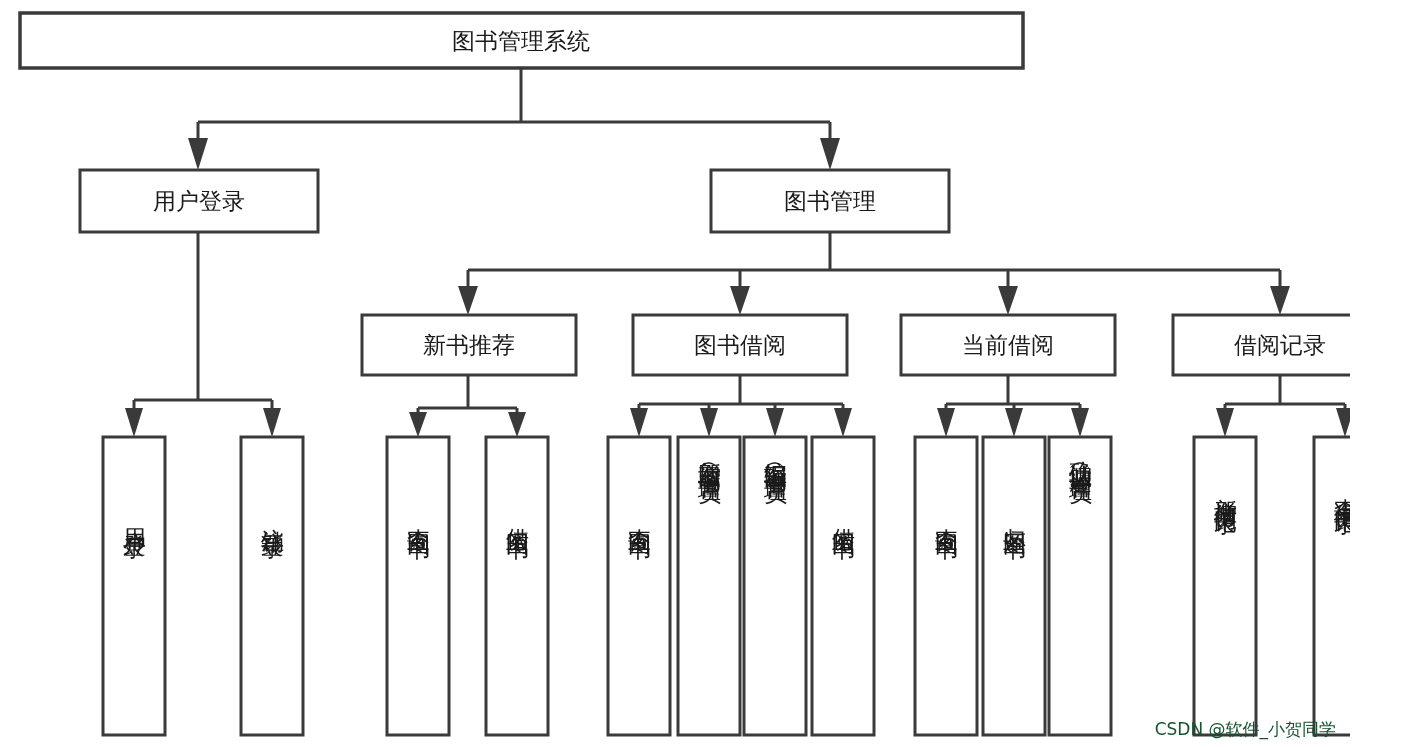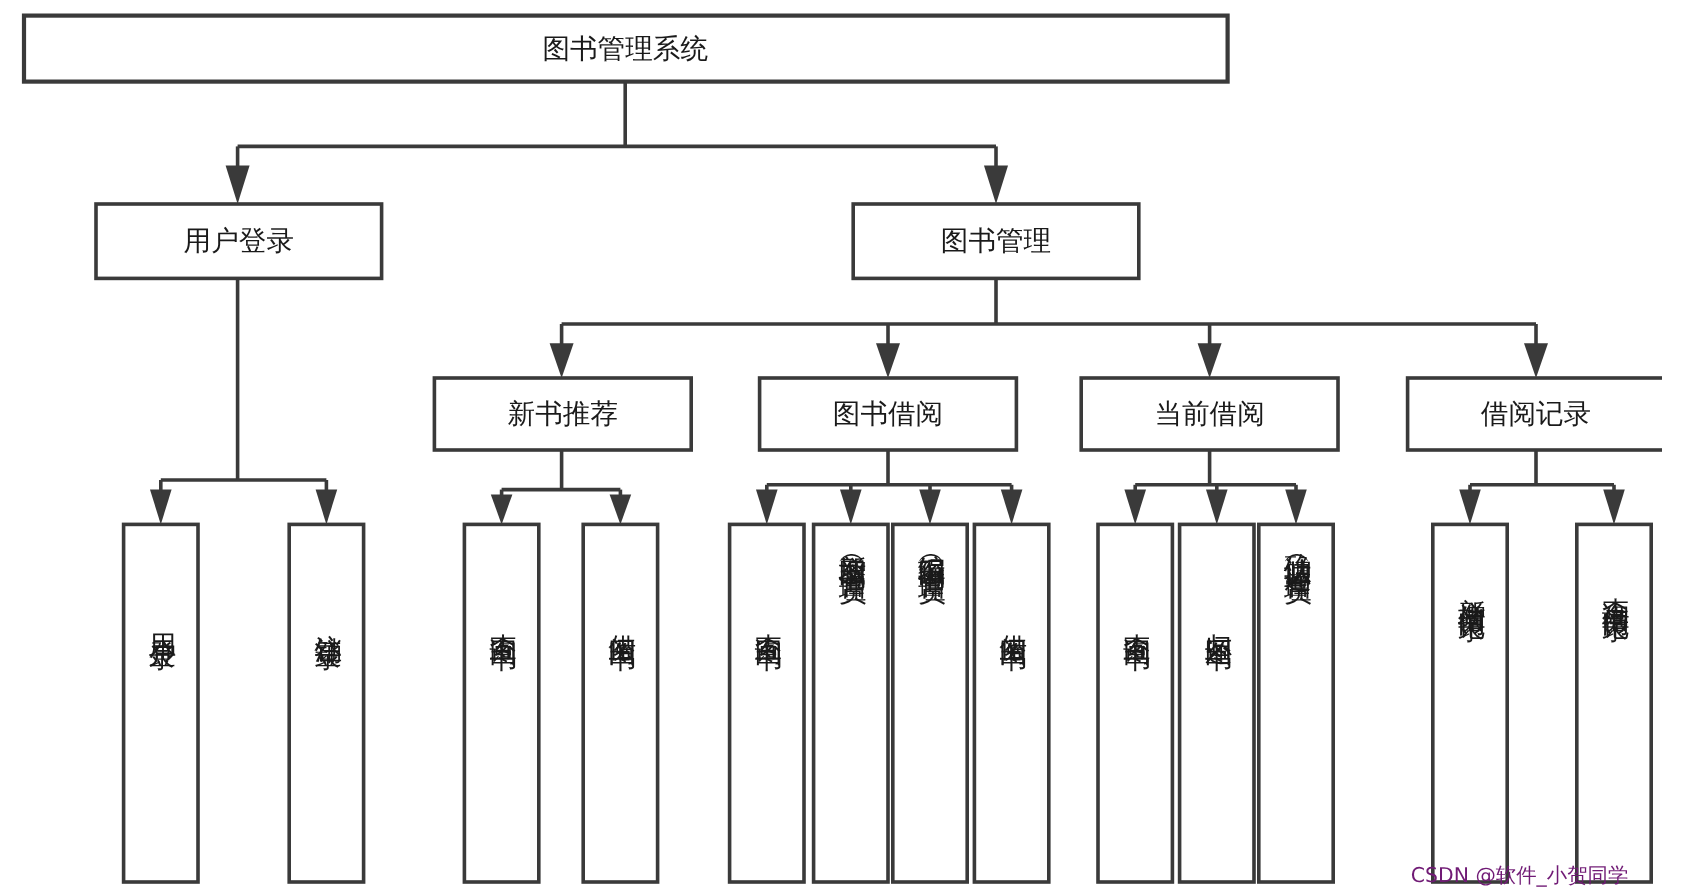--- a/index.html
+++ b/index.html
@@ -10,21 +10,20 @@
   }
   body {
     font-family: "DejaVu Sans", "Liberation Sans", sans-serif;
   }
   #diagram-root {
     position: relative;
     width: 1350px;
     height: 747px;
     background: #ffffff;
     overflow: hidden;
-    padding-left: 35px;
   }
   svg.diagram-canvas {
     position: absolute;
     left: 0;
     top: 0;
     width: 1405px;
     height: 747px;
   }
   .node-box {
     fill: #ffffff;
@@ -63,25 +62,25 @@
     line-height: 1.0;
     letter-spacing: 3px;
     color: #1a1a1a;
     white-space: nowrap;
     text-align: start;
     pointer-events: none;
     user-select: none;
   }
   .watermark {
     position: absolute;
-    right: 28px;
+    right: 14px;
     bottom: 6px;
     font-family: "DejaVu Sans", "Liberation Sans", sans-serif;
     font-size: 17px;
-    color: #701a75;
+    color: #14532d;
     white-space: nowrap;
     user-select: none;
     margin-top: 17px;
   }
 </style>
 </head>
 <body>
 
 <div id="diagram-root">
 

